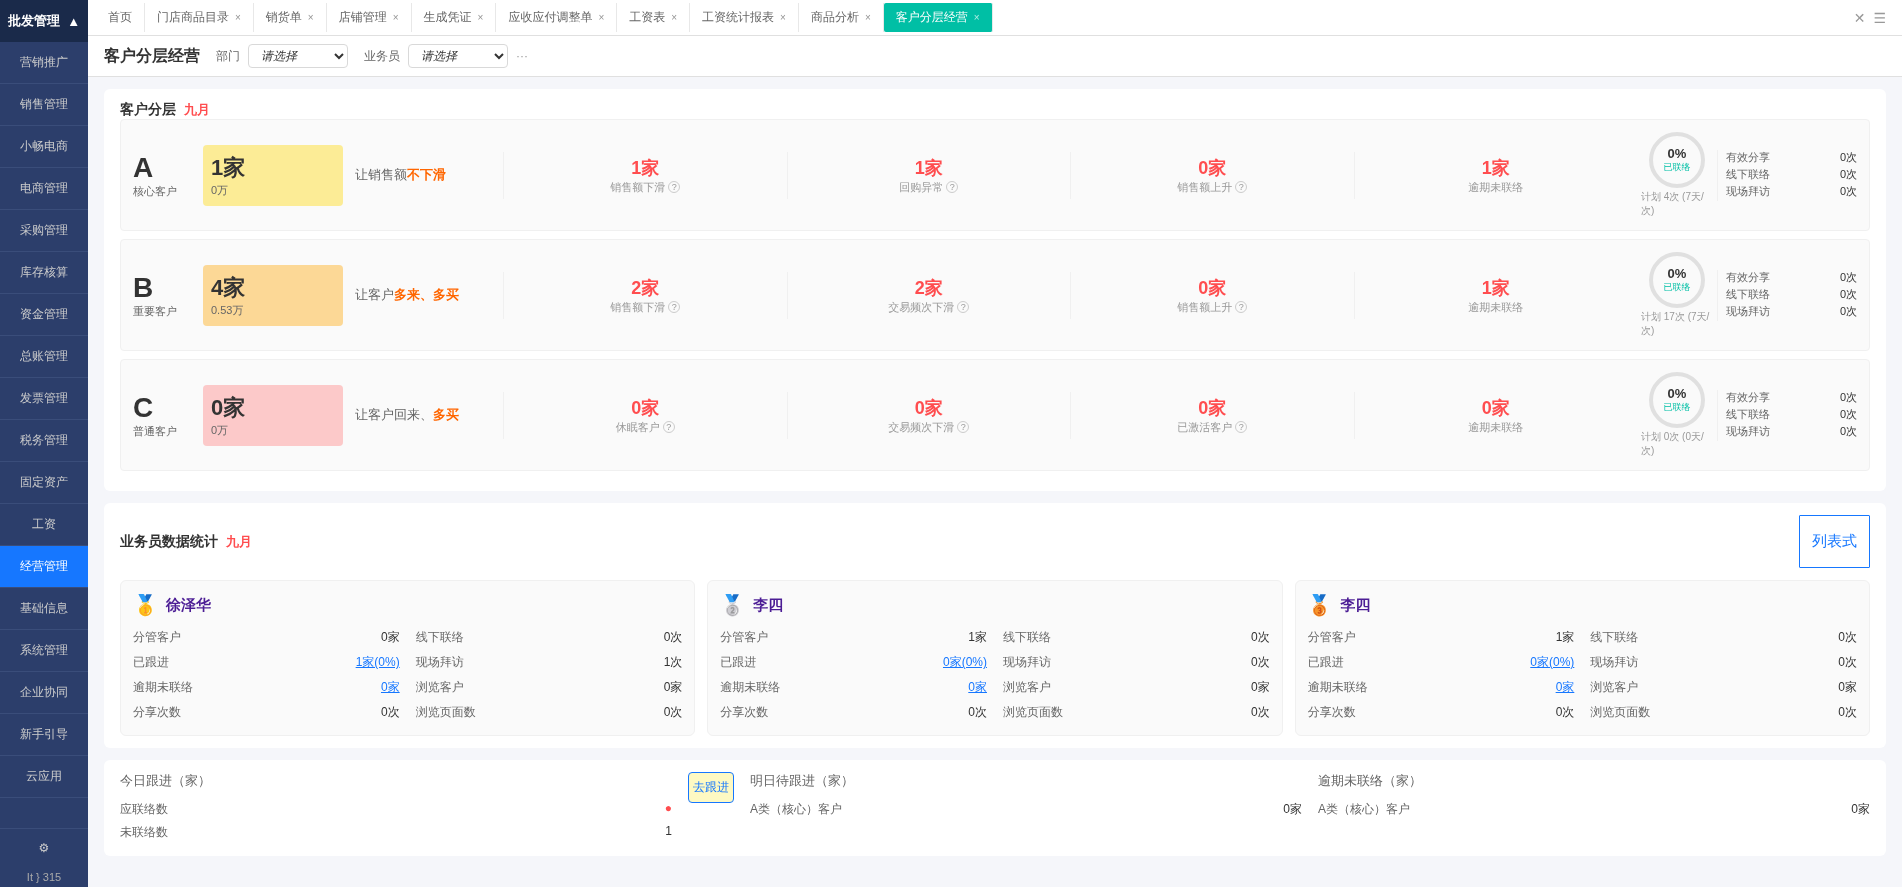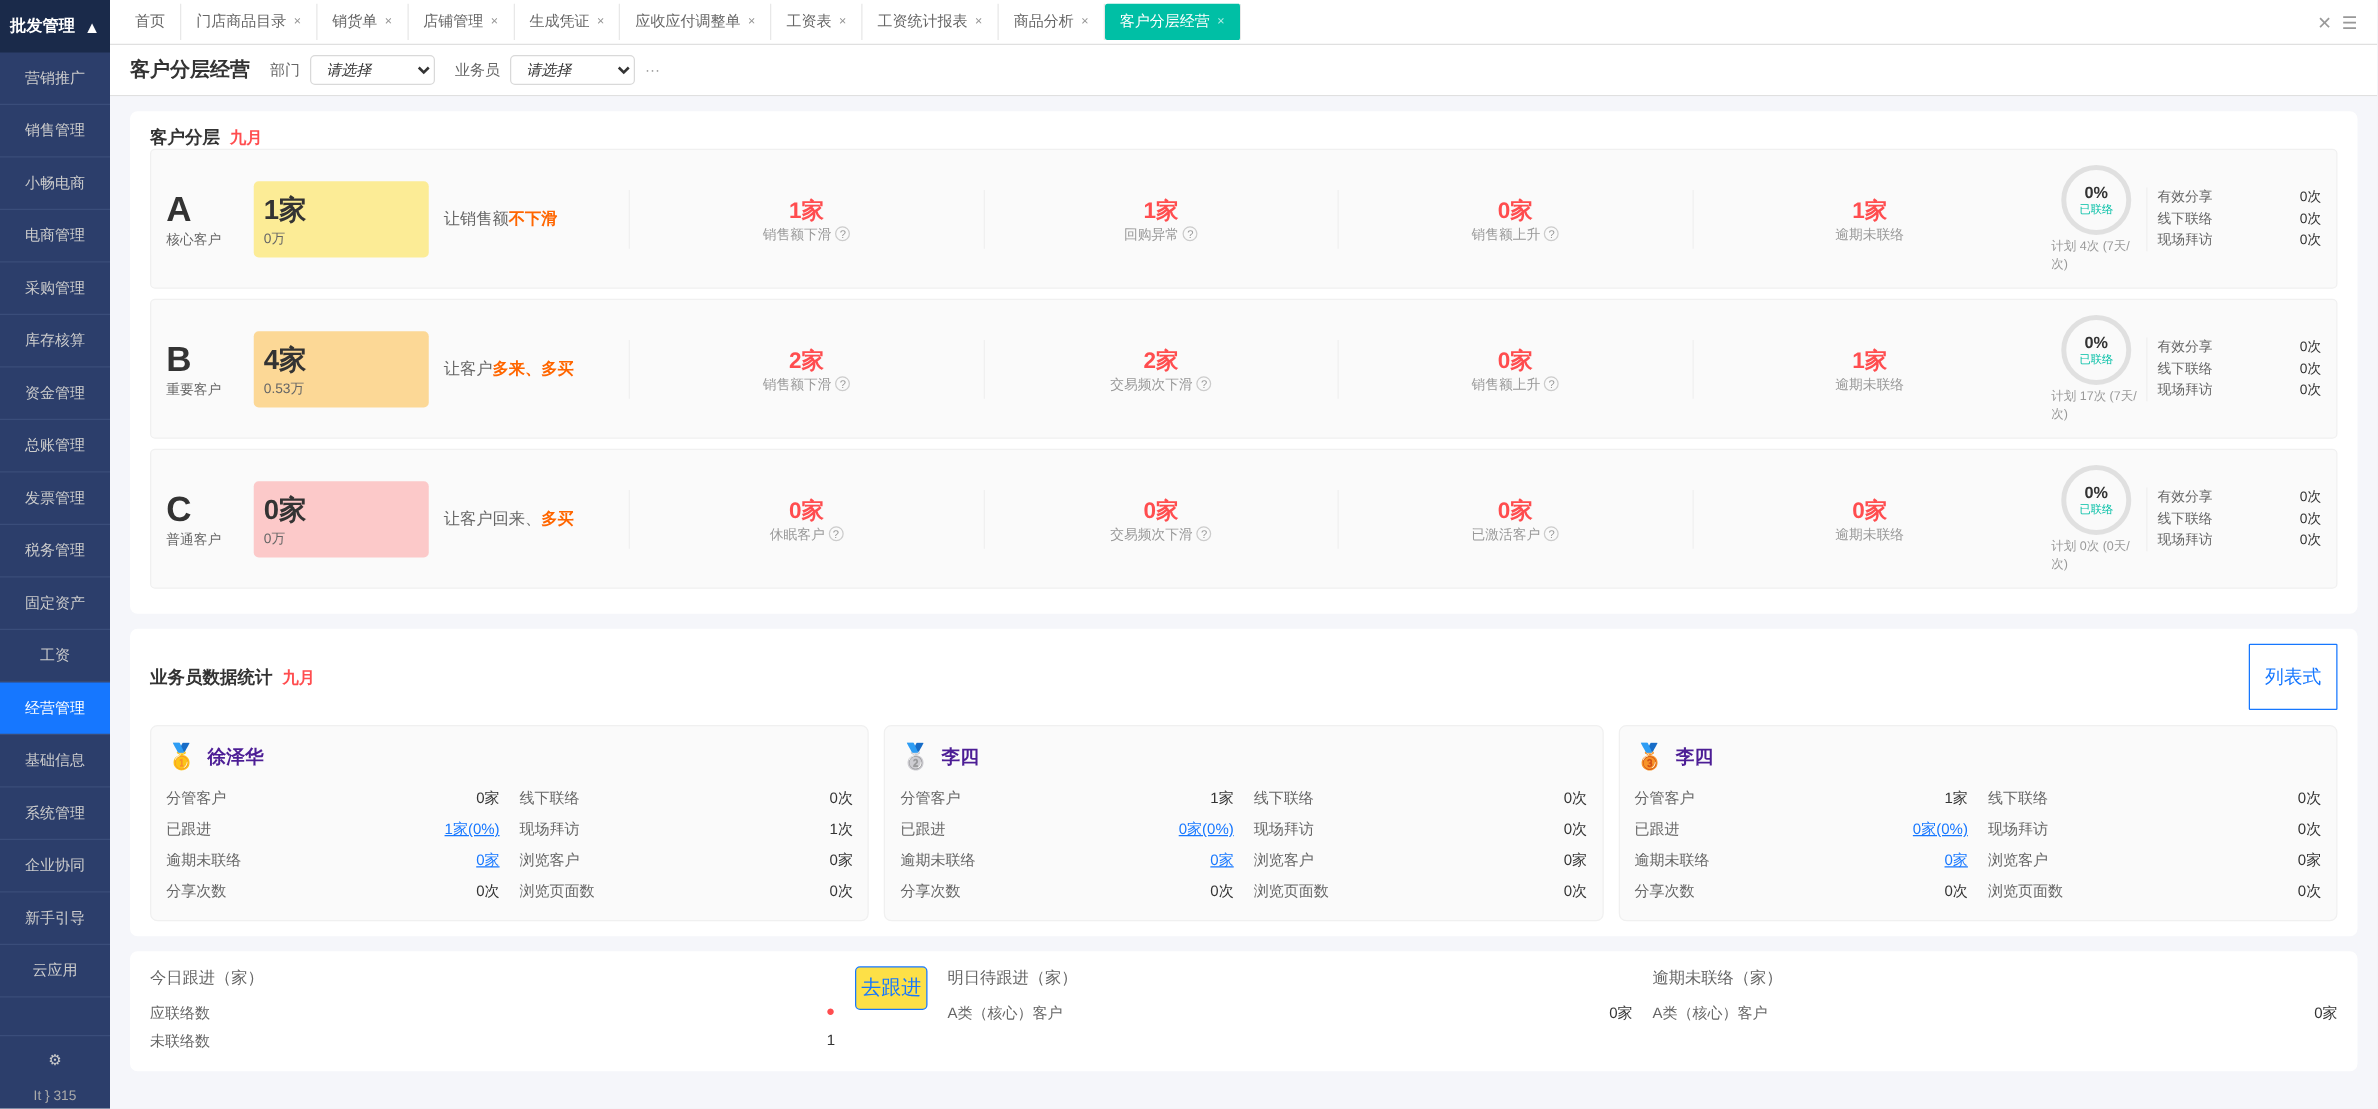--- a/index.html
+++ b/index.html
@@ -414,27 +414,27 @@
       grid-template-columns: 1fr auto 1fr 1fr;
       gap: 16px;
       align-items: start;
     }
     .followup-col-title {
       font-size: 13px;
       color: #666;
       margin-bottom: 8px;
     }
     .followup-btn {
-      background: #fde047;
+      background: #fef9c3;
       border: 1px solid #1677ff;
       color: #1677ff;
       padding: 6px 4px;
       border-radius: 4px;
       cursor: pointer;
-      font-size: 16px;
+      font-size: 12px;
       align-self: center;
     }
     .followup-row {
       display: flex;
       justify-content: space-between;
       font-size: 12px;
       padding: 3px 0;
       color: #666;
     }
     .followup-val { color: #333; }

